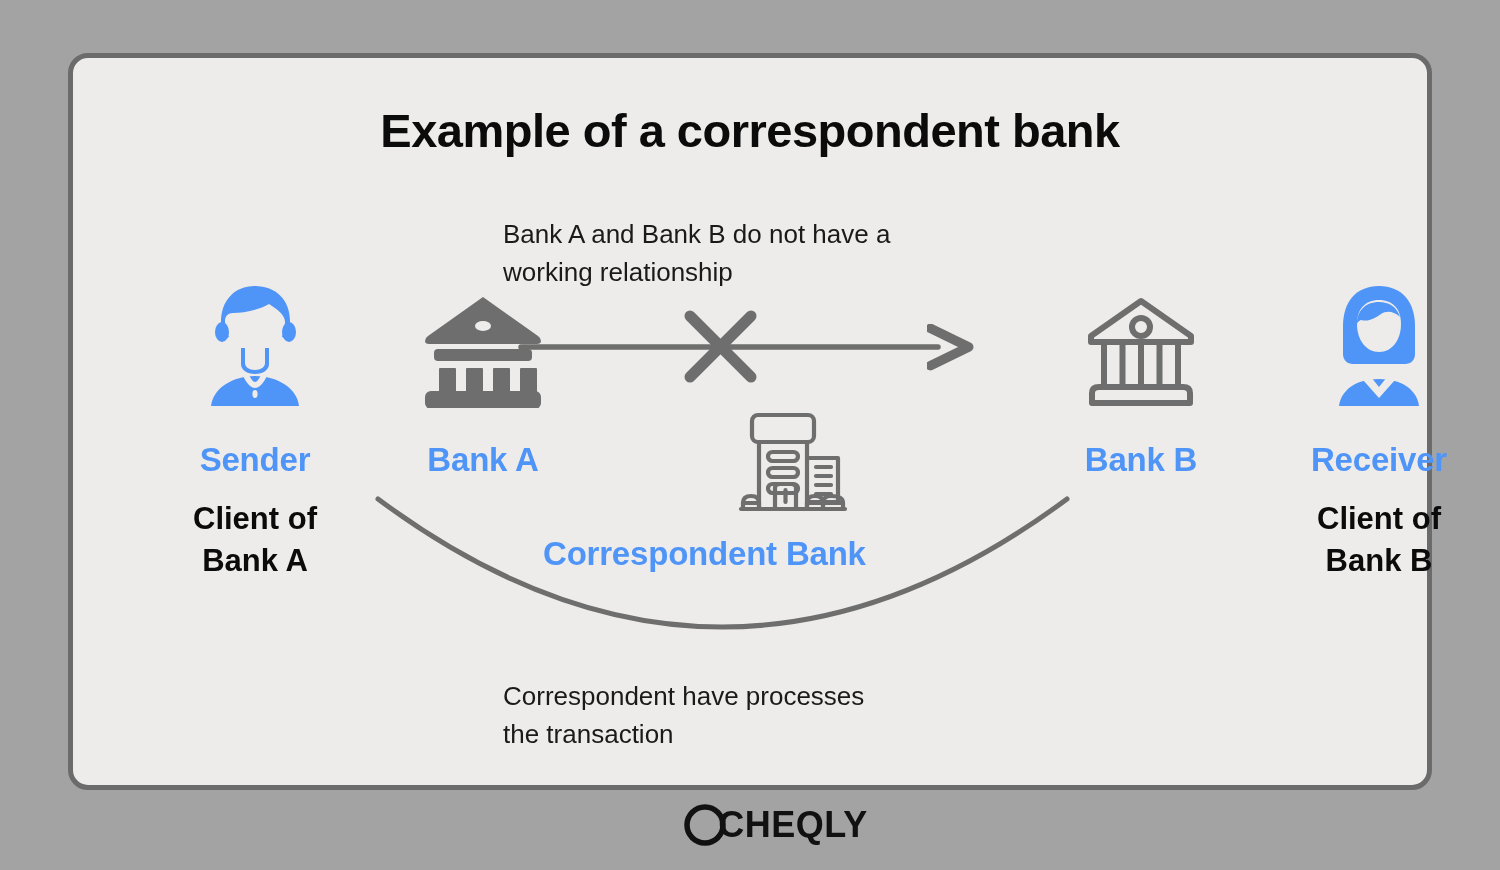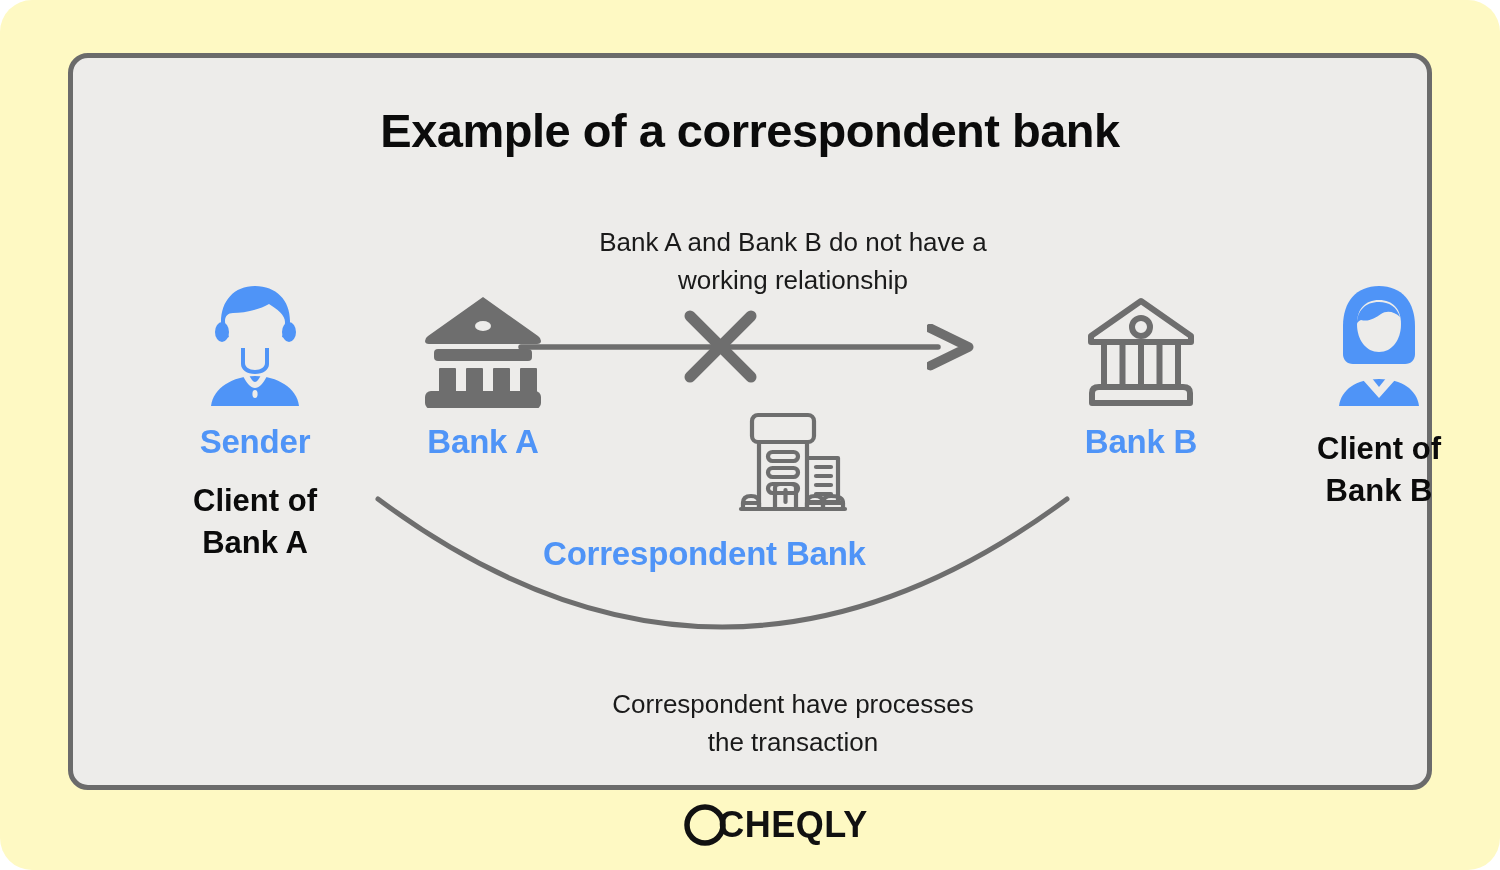--- a/index.html
+++ b/index.html
@@ -13,22 +13,21 @@
     font-family: "Liberation Sans", sans-serif;
     overflow: hidden;
     position: relative;
   }
 
   #stage {
     position: absolute;
     left: 0; top: 0;
     width: 1500px;
     height: 870px;
-    background: #fef9c3;
-    border-radius: 32px;
+    background: #a3a3a3;
   }
 
   
   .card {
     position: absolute;
     left: 68px;
     top: 53px;
     width: 1364px;
     height: 737px;
     box-sizing: border-box;
@@ -47,27 +46,25 @@
     font-size: 47px;
     font-weight: 700;
     color: #0b0b0b;
     letter-spacing: -0.5px;
     font-family: "Liberation Sans", sans-serif;
   }
 
   
   .caption {
     position: absolute;
-    text-align: center;
     font-size: 26px;
     line-height: 1.45;
     color: #1a1a1a;
     font-family: "Liberation Sans", sans-serif;
     white-space: pre-line;
-    margin-top: 8px;
   }
   #no-rel-caption {
     left: 430px;
     top: 158px;
     width: 580px;
   }
   #process-caption {
     left: 430px;
     top: 620px;
     width: 580px;
@@ -78,21 +75,21 @@
     position: absolute;
     text-align: center;
   }
   .actor .icon-wrap {
     height: 120px;
     display: flex;
     align-items: flex-end;
     justify-content: center;
   }
   .actor .name {
-    margin-top: 16px;
+    margin-top: 34px;
     font-size: 33px;
     font-weight: 700;
     color: #4f94f7;
     letter-spacing: -0.2px;
     line-height: 1.1;
   }
   .actor .sub {
     margin-top: 20px;
     font-size: 31px;
     font-weight: 700;
@@ -259,20 +256,21 @@
                    C68 28 60 26 54 30 C48 34 42 38 34 36
                    C32 37 30 38 30 40 Z" fill="#4f94f7"></path>
 
           <path d="M42 68 L42 86 L62 86 L62 68 Z" fill="#4f94f7" opacity="0"></path>
 
           <path d="M52 95 C29 95 14 106 12 122 L92 122 C90 106 75 95 52 95 Z" fill="#4f94f7"></path>
 
           <path d="M36 96 L52 114 L68 96 L60 93 L52 103 L44 93 Z" fill="#edecea"></path>
         </svg>
       </div>
+      <div class="name">Receiver</div>
       <div class="sub">Client of
 Bank B</div>
     </div>
 
     <div id="corr-bank">
       <div class="icon-wrap">
         <svg width="112" height="108" viewBox="0 0 112 108">
           <g fill="none" stroke="#6e6e6e" stroke-width="4.2" stroke-linecap="round" stroke-linejoin="round">
 
             <rect x="15" y="3" width="62" height="27" rx="6"></rect>

